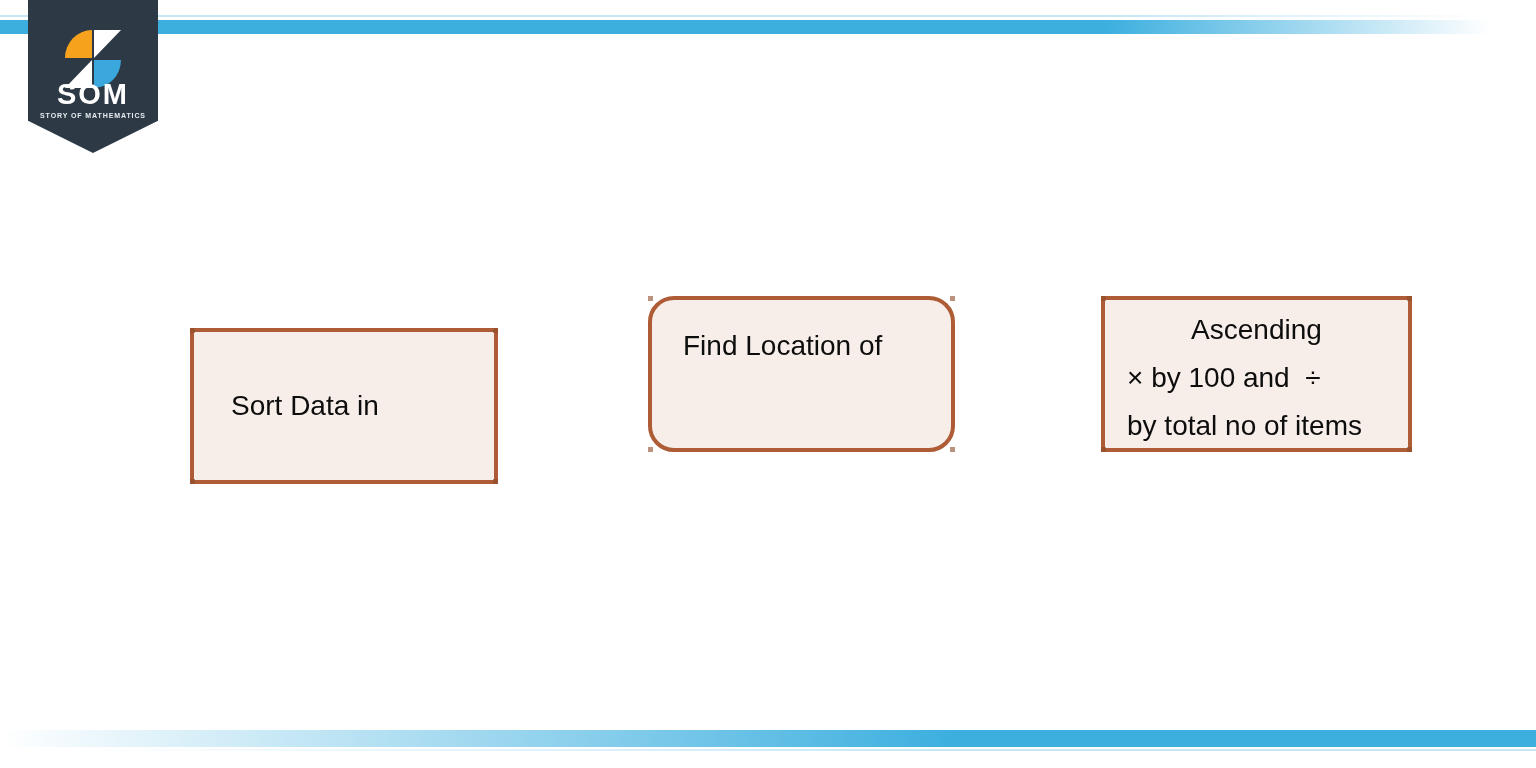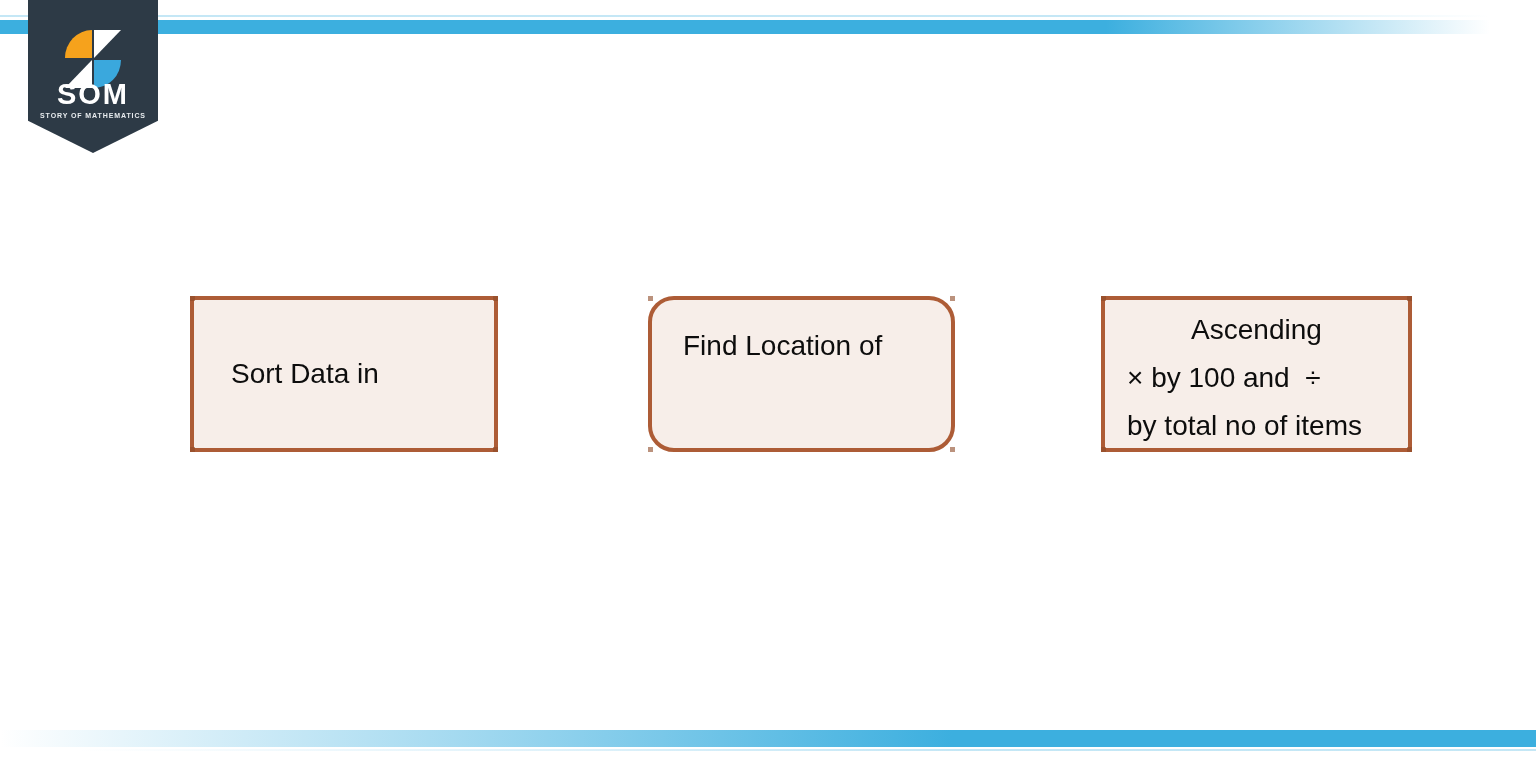--- a/index.html
+++ b/index.html
@@ -71,21 +71,21 @@
   }
   .box::before, .box::after {
     content: ""; position: absolute; width: 5px; height: 5px;
     background: #8f4b28; opacity: .6;
   }
   .box::before { top: -4px; left: -4px;  box-shadow: 0 151px 0 #8f4b28; }
   .box::after  { top: -4px; right: -4px; box-shadow: 0 151px 0 #8f4b28; }
 
   .box .line { white-space: pre; line-height: 48px; }
 
-  .box-1 { left: 190px;  width: 308px; justify-content: center; padding-left: 37px; }
+  .box-1 { left: 190px;  width: 308px; justify-content: center; padding-left: 37px; margin-top: 32px; }
   .box-2 { left: 648px;  width: 307px; padding-top: 22px; padding-left: 31px; border-radius: 26px; }
   .box-3 { left: 1101px; width: 311px; padding-top: 6px; }
   .box-3 .line-center { text-align: center; }
   .box-3 .line-left   { padding-left: 22px; }
 </style>
 </head>
 <body>
 
 <div>
 

